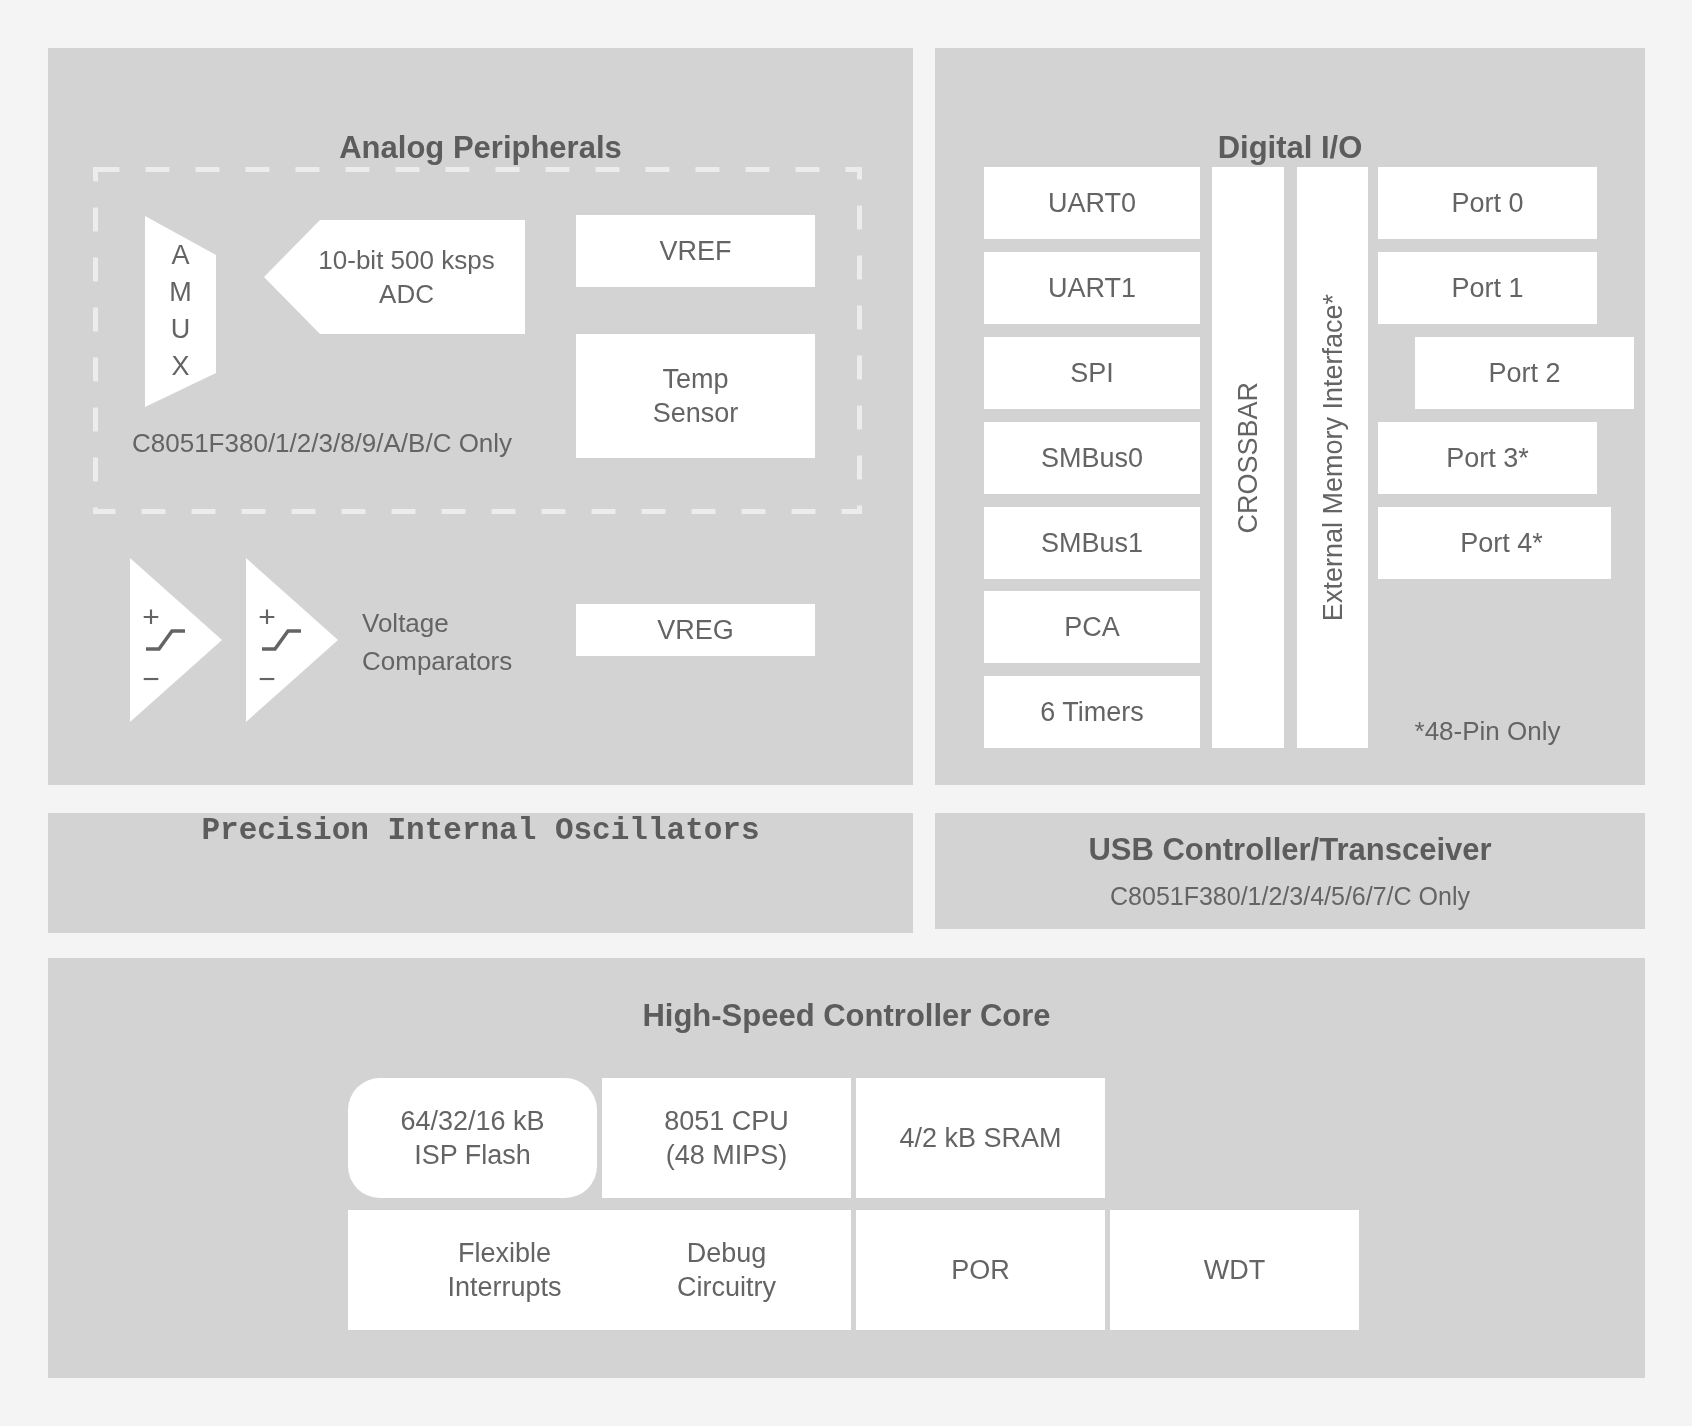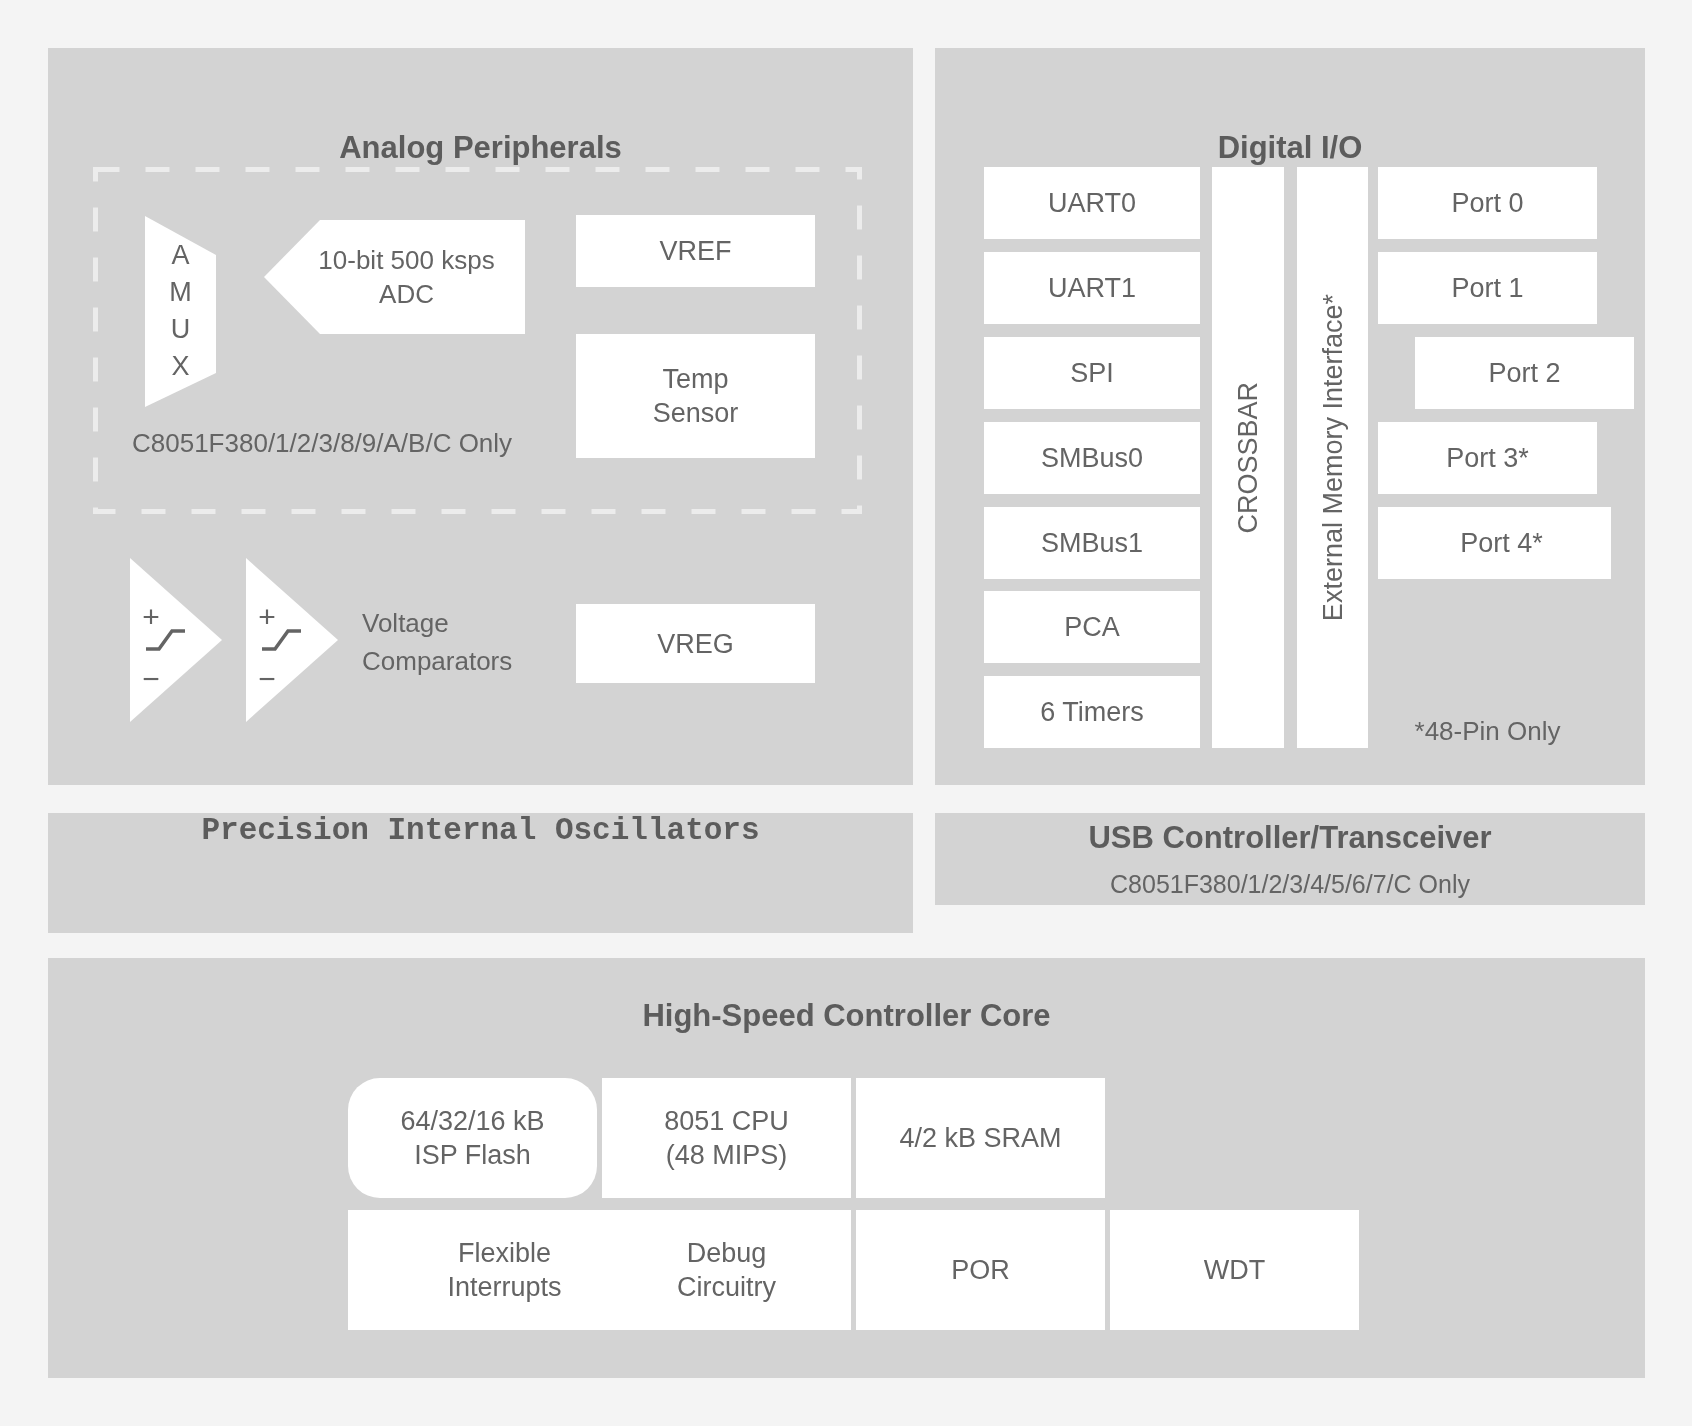--- a/index.html
+++ b/index.html
@@ -80,21 +80,21 @@
   <svg style="left:198px;top:510px;" width="92" height="164" viewBox="0 0 92 164">
     <polygon class="shape" points="0,0 92,82 0,164"></polygon>
     <text class="symtext" x="21" y="69" text-anchor="middle">+</text>
     <path class="sym" d="M16,91 H29 L42,73 H55"></path>
     <text class="symtext" x="21" y="131" text-anchor="middle">−</text>
   </svg>
 
   <div class="note ml" style="left:314px;top:556px;line-height:38px;">Voltage
 Comparators</div>
 
-  <div class="wbox" style="left:528px;top:556px;width:239px;height:79px;">VREG</div>
+  <div class="wbox" style="left:528px;top:556px;width:239px;height:52px;">VREG</div>
 </div>
 
 <div class="panel" style="left:935px;top:48px;width:710px;height:737px;">
 
   <div class="ptitle" style="top:82px;">Digital I/O</div>
 
   <div class="wbox" style="left:49px;top:119px;width:216px;height:72px;">UART0</div>
   <div class="wbox" style="left:49px;top:204px;width:216px;height:72px;">UART1</div>
   <div class="wbox" style="left:49px;top:289px;width:216px;height:72px;">SPI</div>
   <div class="wbox" style="left:49px;top:374px;width:216px;height:72px;">SMBus0</div>
@@ -116,21 +116,21 @@
   <div class="wbox" style="left:443px;top:374px;width:219px;height:72px;">Port 3*</div>
   <div class="wbox" style="left:443px;top:459px;width:219px;height:72px;padding-left:14px;">Port 4*</div>
 
   <div class="note" style="left:443px;top:668px;width:219px;text-align:center;">*48-Pin Only</div>
 </div>
 
 <div class="panel center" style="left:48px;top:813px;width:865px;height:120px;">
   <div style="font-size:31px;font-weight:bold;color:var(--title);">Precision Internal Oscillators</div>
 </div>
 
-<div class="panel" style="left:935px;top:813px;width:710px;height:92px;display:flex;flex-direction:column;align-items:center;justify-content:center;gap:14px;">
+<div class="panel" style="left:935px;top:813px;width:710px;height:116px;display:flex;flex-direction:column;align-items:center;justify-content:center;gap:14px;">
   <div style="font-size:31px;font-weight:bold;color:var(--title);">USB Controller/Transceiver</div>
   <div style="font-size:25px;color:var(--text);">C8051F380/1/2/3/4/5/6/7/C Only</div>
 </div>
 
 <div class="panel" style="left:48px;top:958px;width:1597px;height:420px;">
 
   <div class="ptitle" style="top:40px;">High-Speed Controller Core</div>
 
   <div class="wbox" style="left:300px;top:120px;width:249px;height:120px;border-radius:32px;">64/32/16 kB
 ISP Flash</div>

